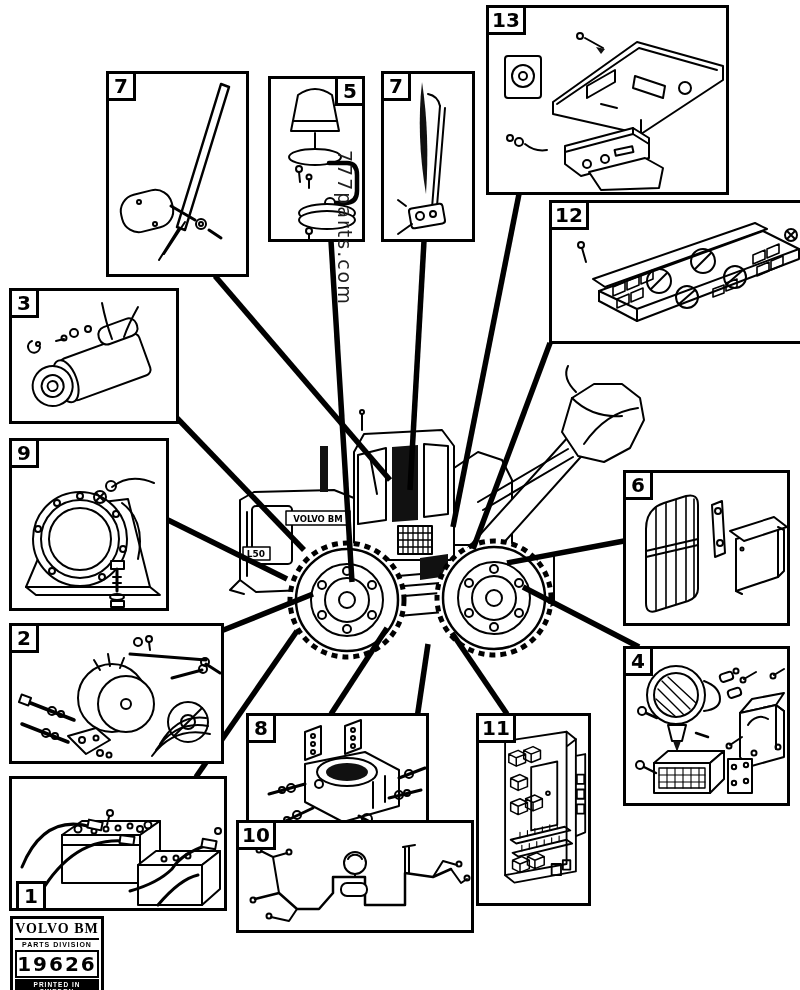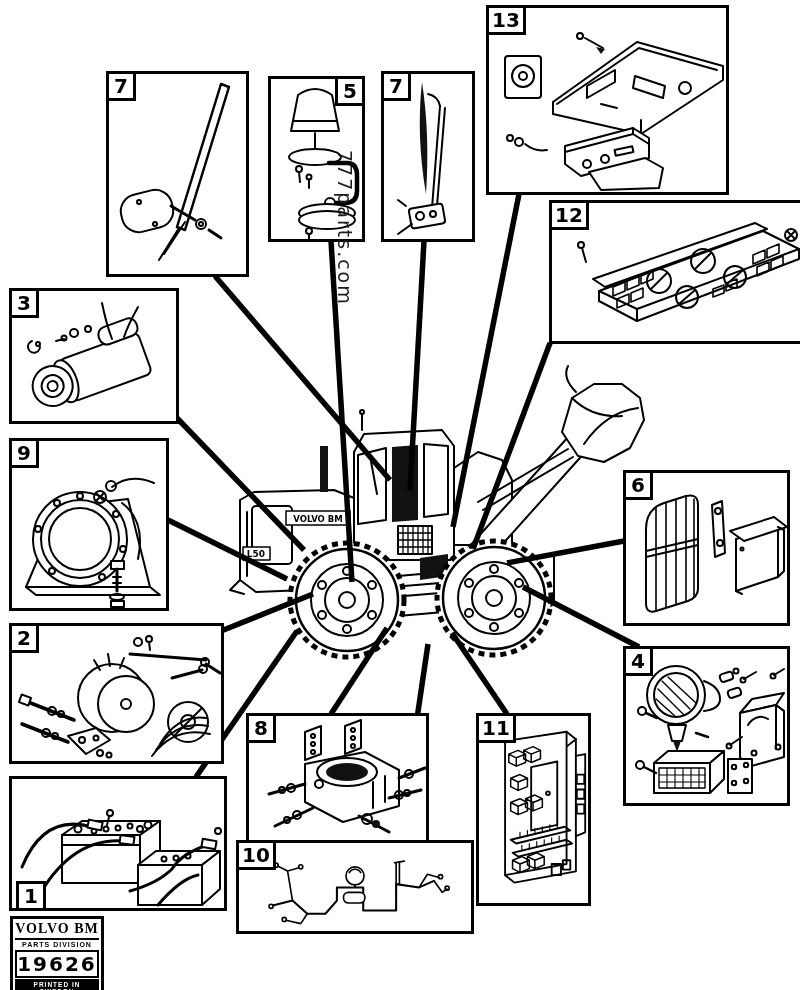--- a/index.html
+++ b/index.html
@@ -489,21 +489,21 @@
     <rect class="sw" x="108" y="57" width="14" height="8" transform="rotate(8 115 61)"></rect>
     <circle class="s" cx="128" cy="50" r="3"></circle>
     <path class="s" style="stroke-width:3" d="M118 112 Q146 104 160 90 Q170 74 196 66"></path>
     <rect class="sw" x="190" y="61" width="14" height="8" transform="rotate(10 197 65)"></rect>
     <circle class="s" cx="206" cy="52" r="3"></circle>
     <path class="s" style="stroke-width:3" d="M146 126 Q168 100 186 96"></path>
   </svg>
   <span class="plate bl">1</span>
 </div>
 
-<div class="pbox" style="left:236px;top:840px;width:238px;height:94px">
+<div class="pbox" style="left:236px;top:820px;width:238px;height:113px">
   <svg class="art" viewBox="0 0 232 107">
     <path class="s" style="stroke-width:2.5" d="M16 76 L40 70 L58 86 L80 86 L94 70 L94 54 L126 54 L126 82 L166 82 L166 50 L194 54 L212 46"></path>
     <path class="s" d="M40 70 L34 34 L22 28 M34 34 L48 30 M58 86 L50 98 L32 94 M194 54 L204 38 L218 42 M212 46 L222 60 L228 56"></path>
     <g class="s">
         <circle cx="14" cy="77" r="2.5"></circle>
         <circle cx="20" cy="27" r="2.5"></circle>
         <circle cx="50" cy="29" r="2.5"></circle>
         <circle cx="30" cy="93" r="2.5"></circle>
         <circle cx="220" cy="41" r="2.5"></circle>
         <circle cx="228" cy="55" r="2.5"></circle>

